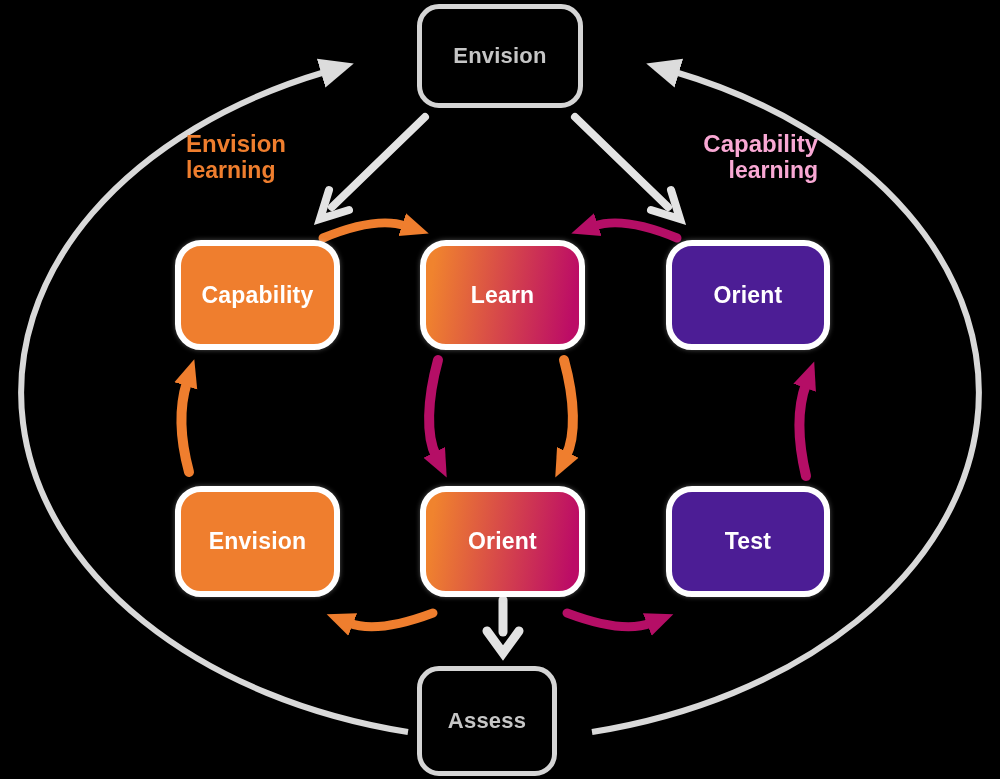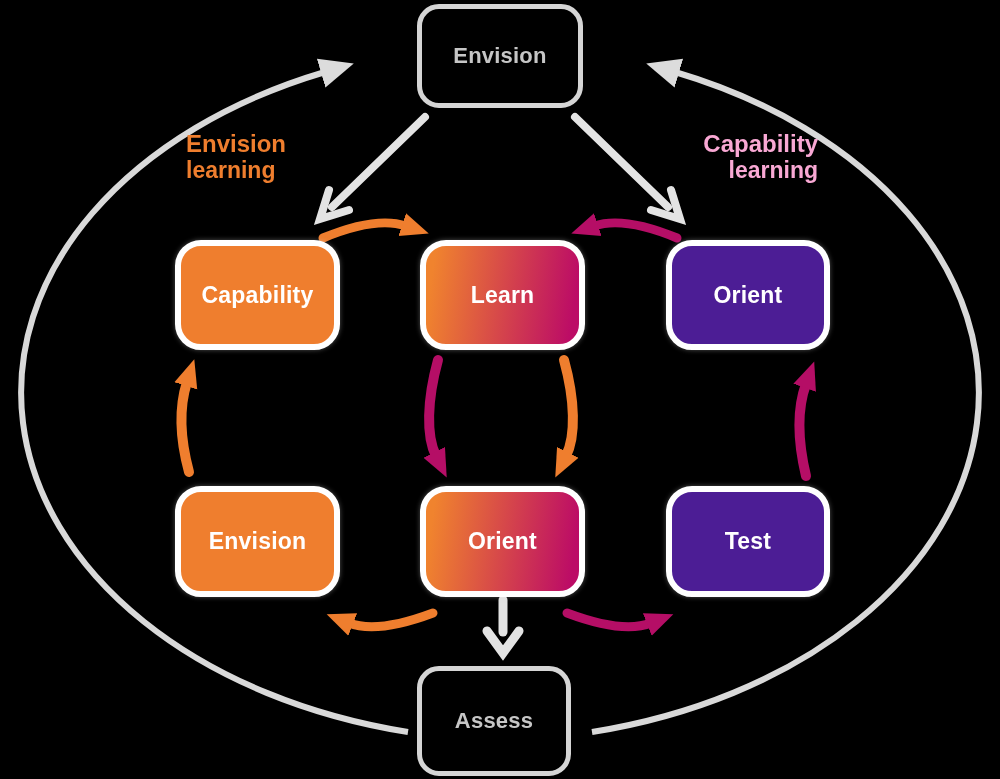--- a/index.html
+++ b/index.html
@@ -125,17 +125,17 @@
   <div class="node orange" style="left:175px; top:486px; width:165px; height:111px;">
     <span>Envision</span>
   </div>
   <div class="node gradient" style="left:420px; top:486px; width:165px; height:111px;">
     <span>Orient</span>
   </div>
   <div class="node magenta" style="left:666px; top:486px; width:164px; height:111px;">
     <span>Test</span>
   </div>
 
-  <div class="node ghost" style="left:417px; top:666px; width:154px; height:110px;">
+  <div class="node ghost" style="left:417px; top:666px; width:140px; height:110px;">
     <span>Assess</span>
   </div>
 
 </div>
 
 </body></html>

